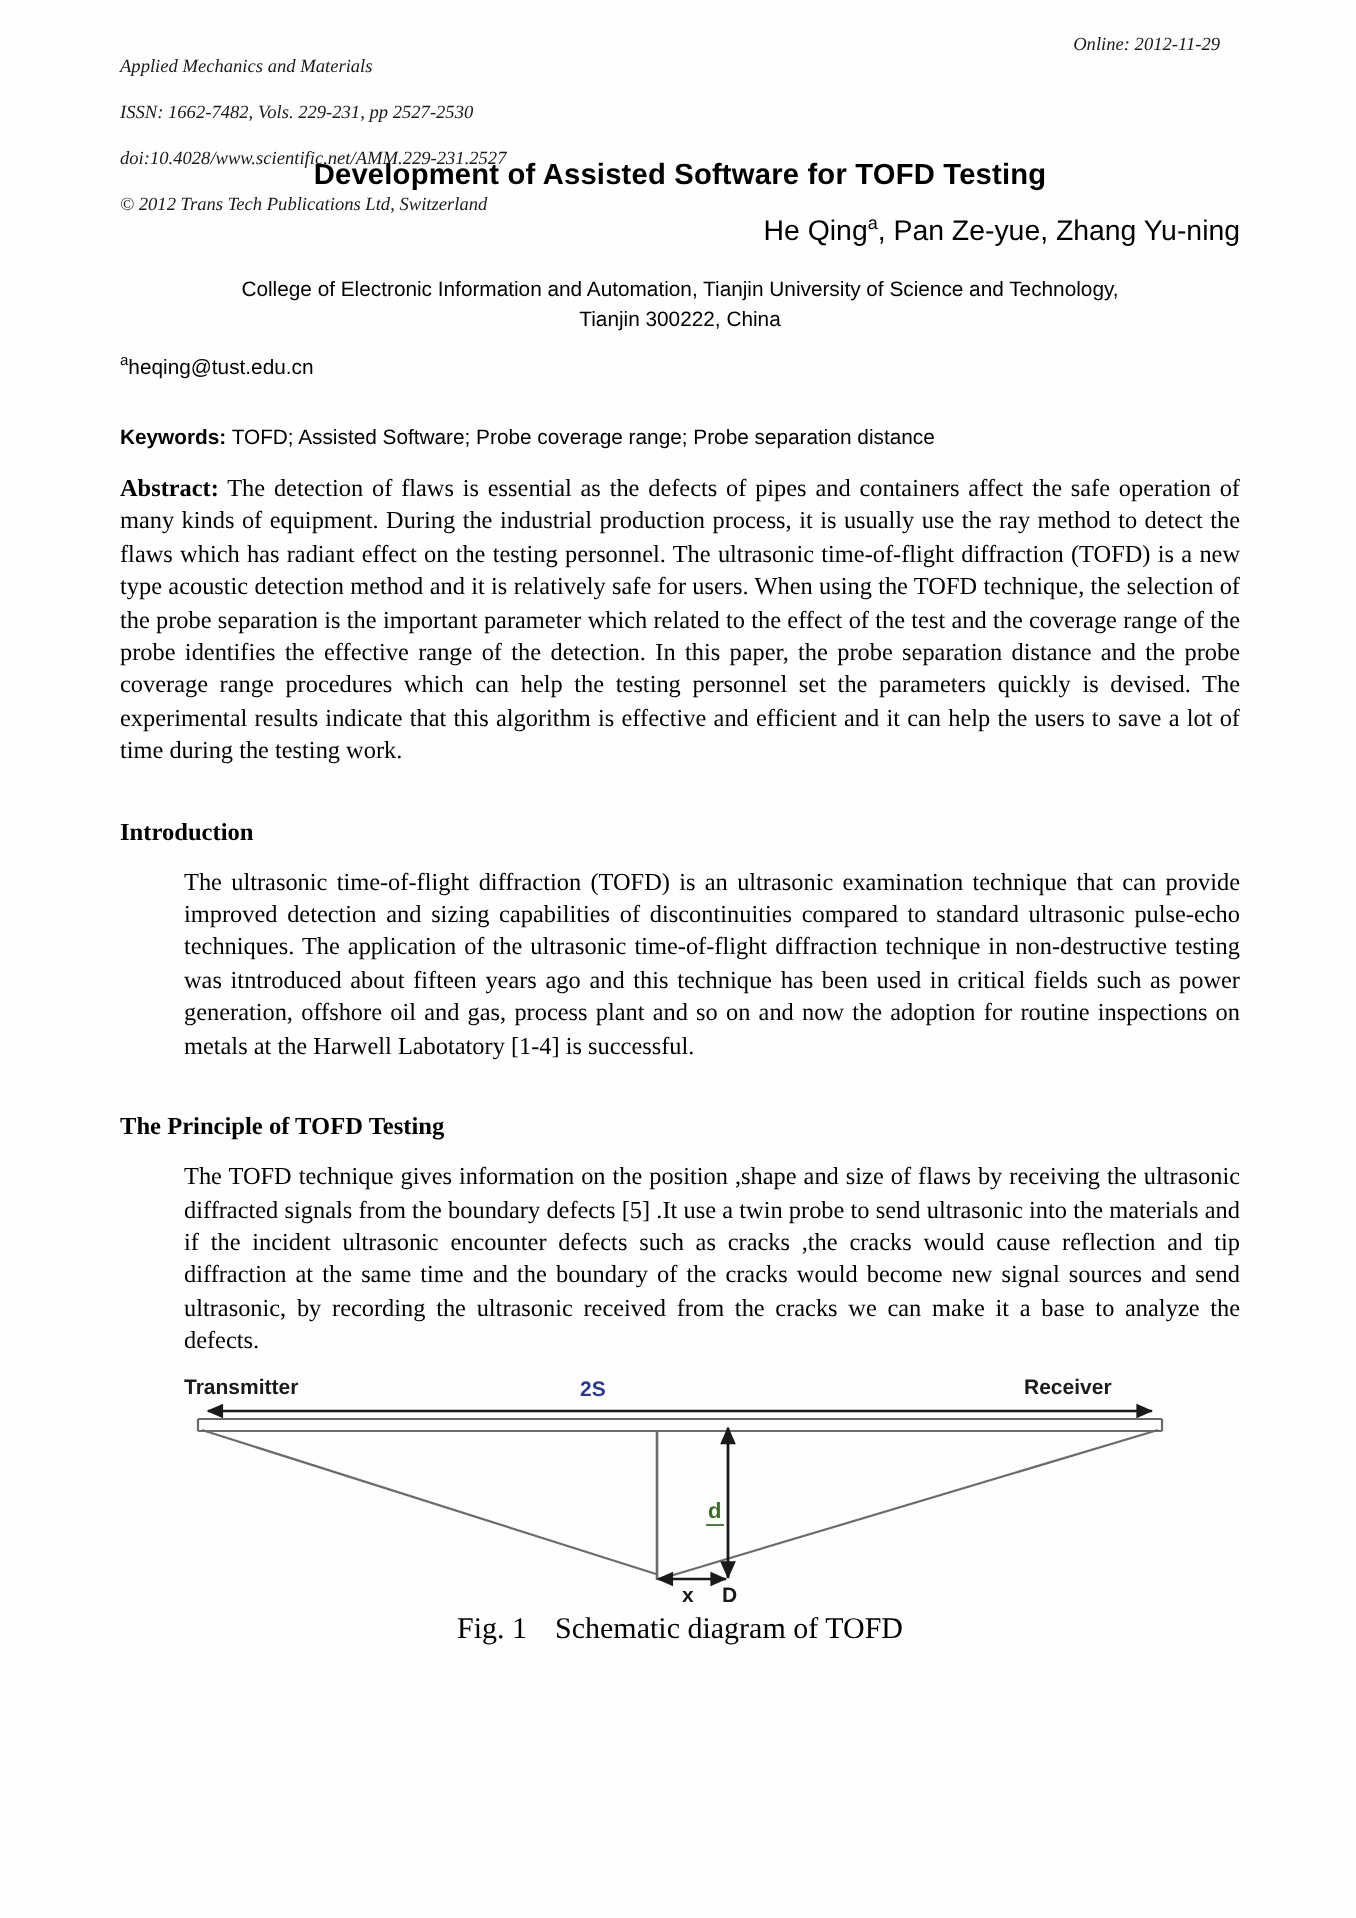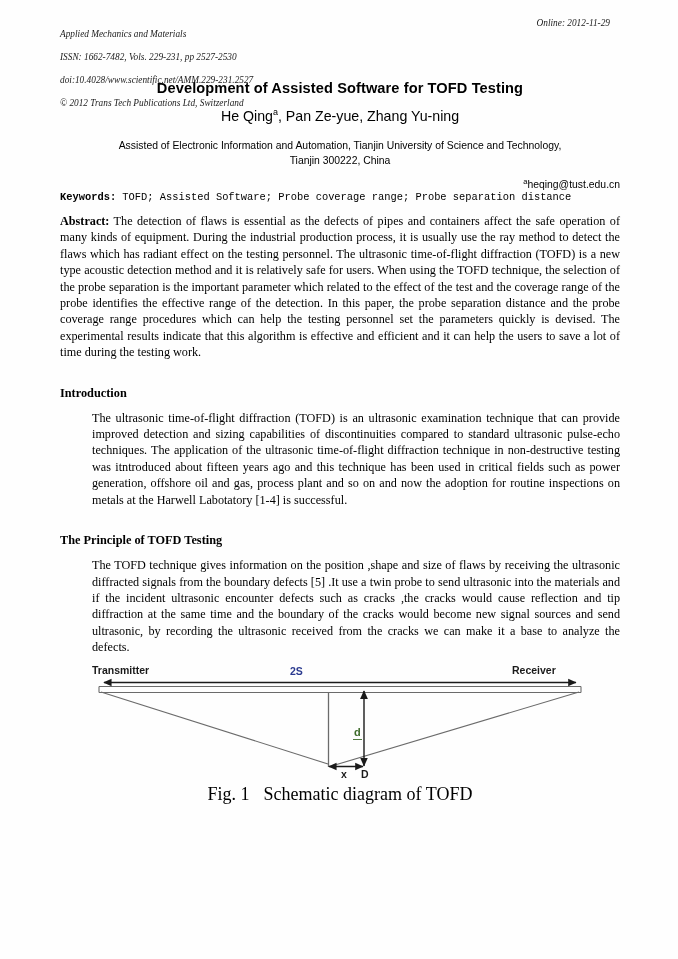--- a/index.html
+++ b/index.html
@@ -60,51 +60,52 @@
     font-family: "Liberation Sans", sans-serif;
     font-weight: bold;
     font-size: 14.6px;
     text-align: center;
     margin-top: 14px;
     letter-spacing: 0.1px;
   }
   .authors {
     font-family: "Liberation Sans", sans-serif;
     font-size: 14.2px;
-    text-align: center;
+    text-align: right;
     margin-top: 12px;
   }
   .authors sup {
     font-size: 9px;
     vertical-align: super;
     line-height: 0;
   }
   .affiliation {
     font-family: "Liberation Sans", sans-serif;
     font-size: 10.4px;
     text-align: center;
     margin-top: 14px;
     line-height: 15px;
   }
   .email {
     font-family: "Liberation Sans", sans-serif;
     font-size: 10.4px;
-    text-align: right;
+    text-align: left;
     margin-top: 11px;
   }
   .email sup {
     font-size: 7.5px;
     vertical-align: super;
     line-height: 0;
   }
 
   
   .keywords {
-    font-family: Liberation Mono, monospace;
+    font-family: Liberation Sans, sans-serif;
     font-size: 10.4px;
+    margin-top: 23px;
     line-height: 14px;
   }
   .keywords .kw-label {
     font-weight: bold;
   }
 
   
   .abstract {
     font-family: "Liberation Serif", serif;
     font-size: 12.2px;
@@ -131,21 +132,21 @@
   .para.indent { text-indent: 22px; margin-top: 0; }
 
   
   .figure {
     margin-top: 4px;
     position: relative;
     height: 118px;
   }
   .fig-caption {
     font-family: "Liberation Serif", serif;
-    font-size: 18px;
+    font-size: 15px;
     text-align: center;
     margin-top: 6px;
   }
   .fig-caption .gap { display: inline-block; width: 14px; }
   svg { display: block; }
 </style>
 </head>
 <body>
 
 <div class="page">
@@ -161,21 +162,21 @@
       <div class="runhead-right">Online: 2012-11-29</div>
     </div>
 
     <div class="title">Development of Assisted Software for TOFD Testing</div>
 
     <div class="authors">
       <span>He Qing</span><sup>a</sup><span>, Pan Ze-yue, Zhang Yu-ning</span>
     </div>
 
     <div class="affiliation">
-      <div>Assisted of Electronic Information and Automation, Tianjin University of Science and Technology,</div>
+      <div>College of Electronic Information and Automation, Tianjin University of Science and Technology,</div>
       <div>Tianjin 300222, China</div>
     </div>
 
     <div class="email">
       <sup>a</sup><span>heqing@tust.edu.cn</span>
     </div>
 
     <div class="keywords">
       <span class="kw-label">Keywords:</span><span> TOFD; Assisted Software; Probe coverage range; Probe separation distance</span>
     </div>

